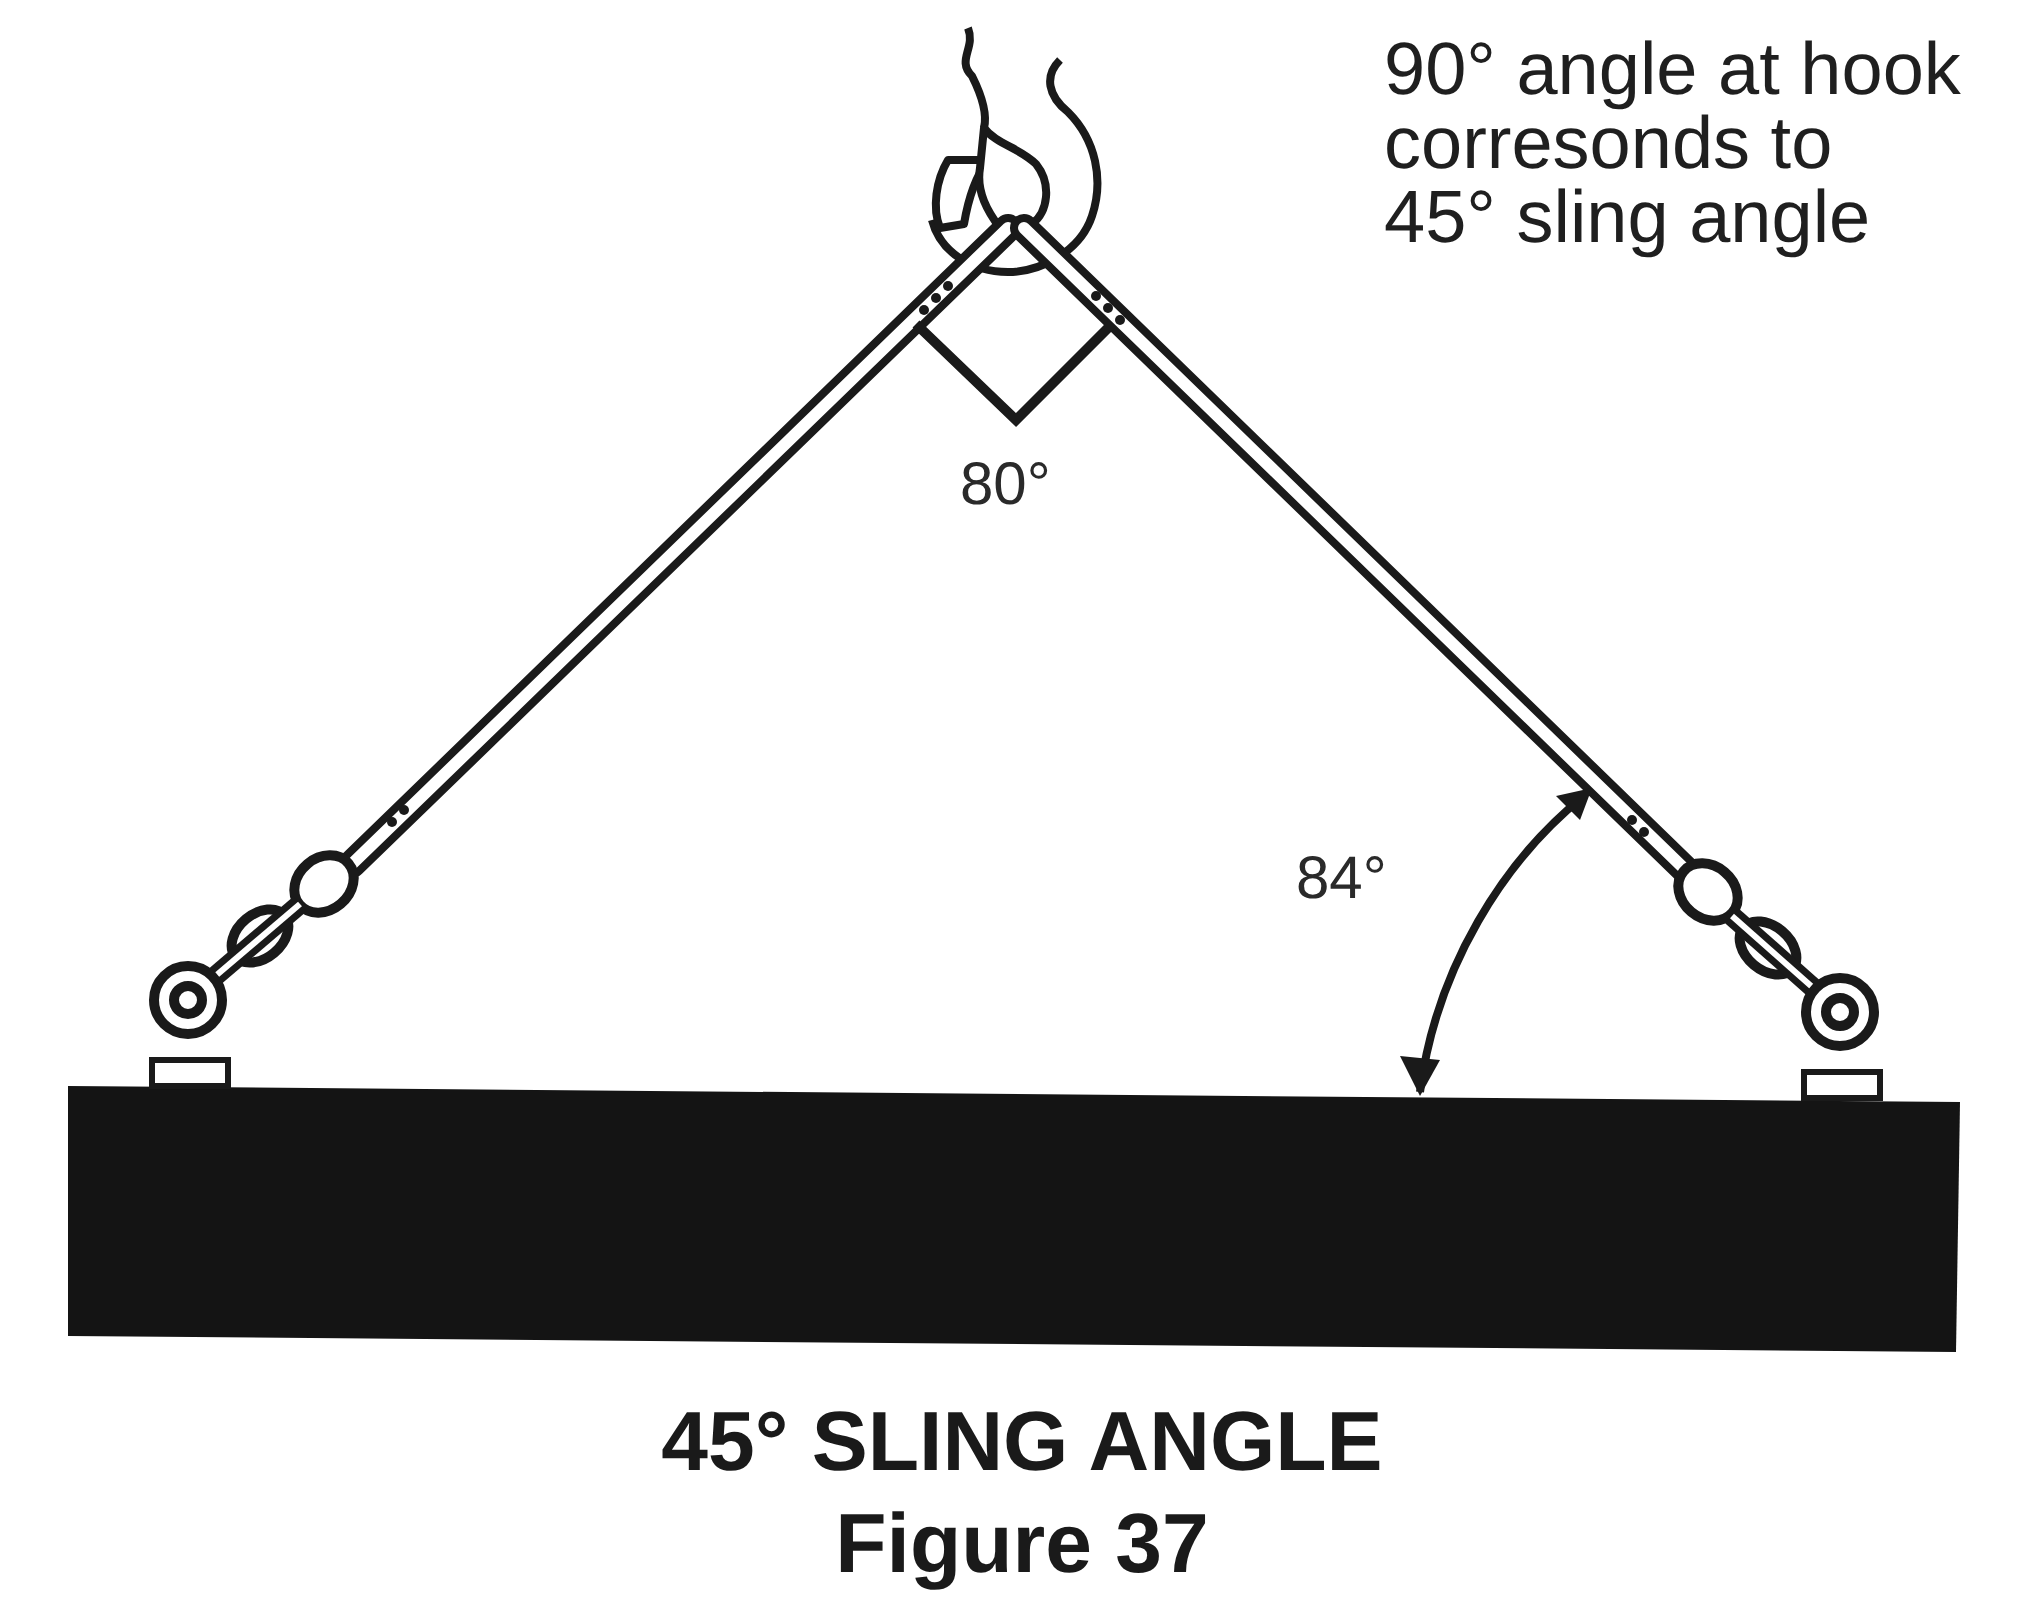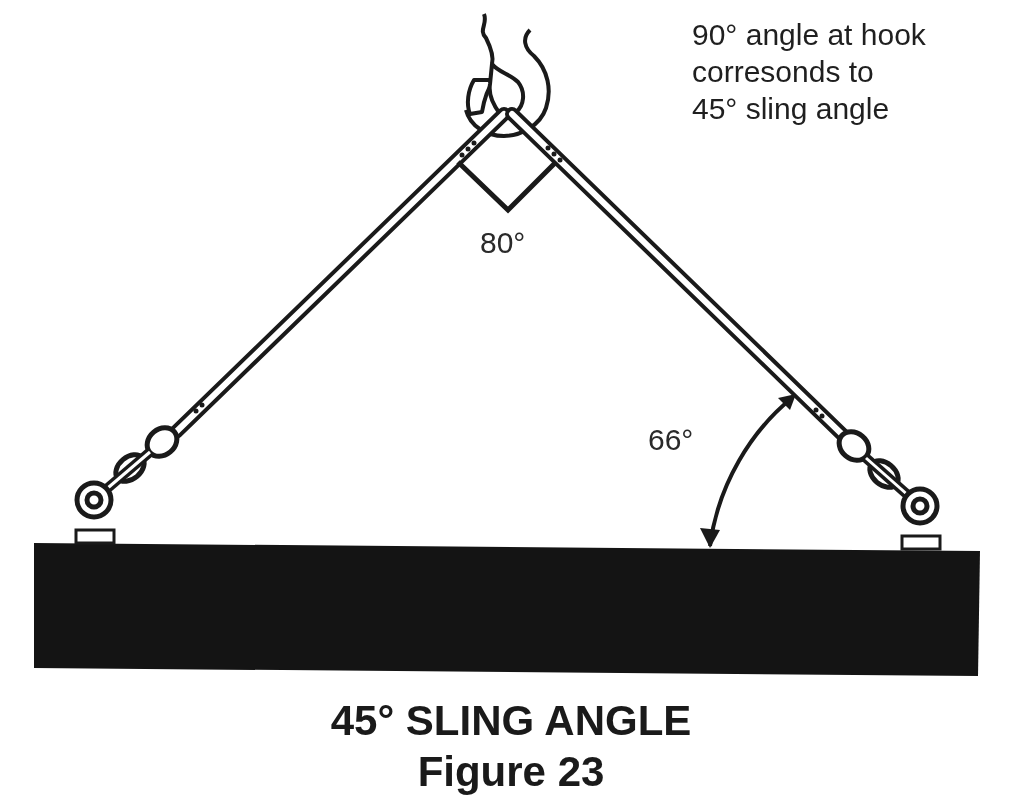--- a/index.html
+++ b/index.html
@@ -1,18 +1,18 @@
 <!DOCTYPE html>
 <html><head>
   <meta charset="utf-8">
   <style>
     html, body { margin: 0; padding: 0; background: #ffffff; }
     body { width: 1022px; height: 807px; position: relative; overflow: hidden; font-family: "Liberation Sans", sans-serif; color: #1a1a1a; }
     .diagram { position: absolute; left: 0; top: 0; width: 1022px; height: 807px; }
-    .note { position: absolute; left: 692px; top: 16px; font-size: 30px; line-height: 37px; color: #1f1f1f; white-space: pre-line; }
+    .note { position: absolute; left: 692px; top: 16px; font-size: 37px; line-height: 37px; color: #1f1f1f; white-space: pre-line; }
     .label90 { position: absolute; left: 480px; top: 226px; font-size: 30px; color: #2a2a2a; }
     .label45 { position: absolute; left: 648px; top: 423px; font-size: 30px; color: #2a2a2a; }
     .title { position: absolute; left: 0; width: 1022px; text-align: center; font-weight: bold; color: #1a1a1a; }
     .title.t1 { top: 697px; font-size: 42px; }
     .title.t2 { top: 748px; font-size: 42px; }
   </style>
 </head>
 <body>
 
 <svg class="diagram" viewBox="0 0 1022 807" width="1022" height="807">
@@ -76,15 +76,15 @@
     <path d="M792 398 C752 430 718 484 710 546"></path>
   </g>
   <path d="M796 394 L778 398 L790 410 Z" fill="#1a1a1a"></path>
   <path d="M710 548 L700 528 L720 530 Z" fill="#1a1a1a"></path>
 </svg>
 
 <div class="note">90° angle at hook
 corresonds to
 45° sling angle</div>
 <div class="label90">80°</div>
-<div class="label45">66°</div>
+<div class="label45">84°</div>
 <div class="title t1">45° SLING ANGLE</div>
-<div class="title t2">Figure 23</div>
+<div class="title t2">Figure 37</div>
 
 </body></html>

